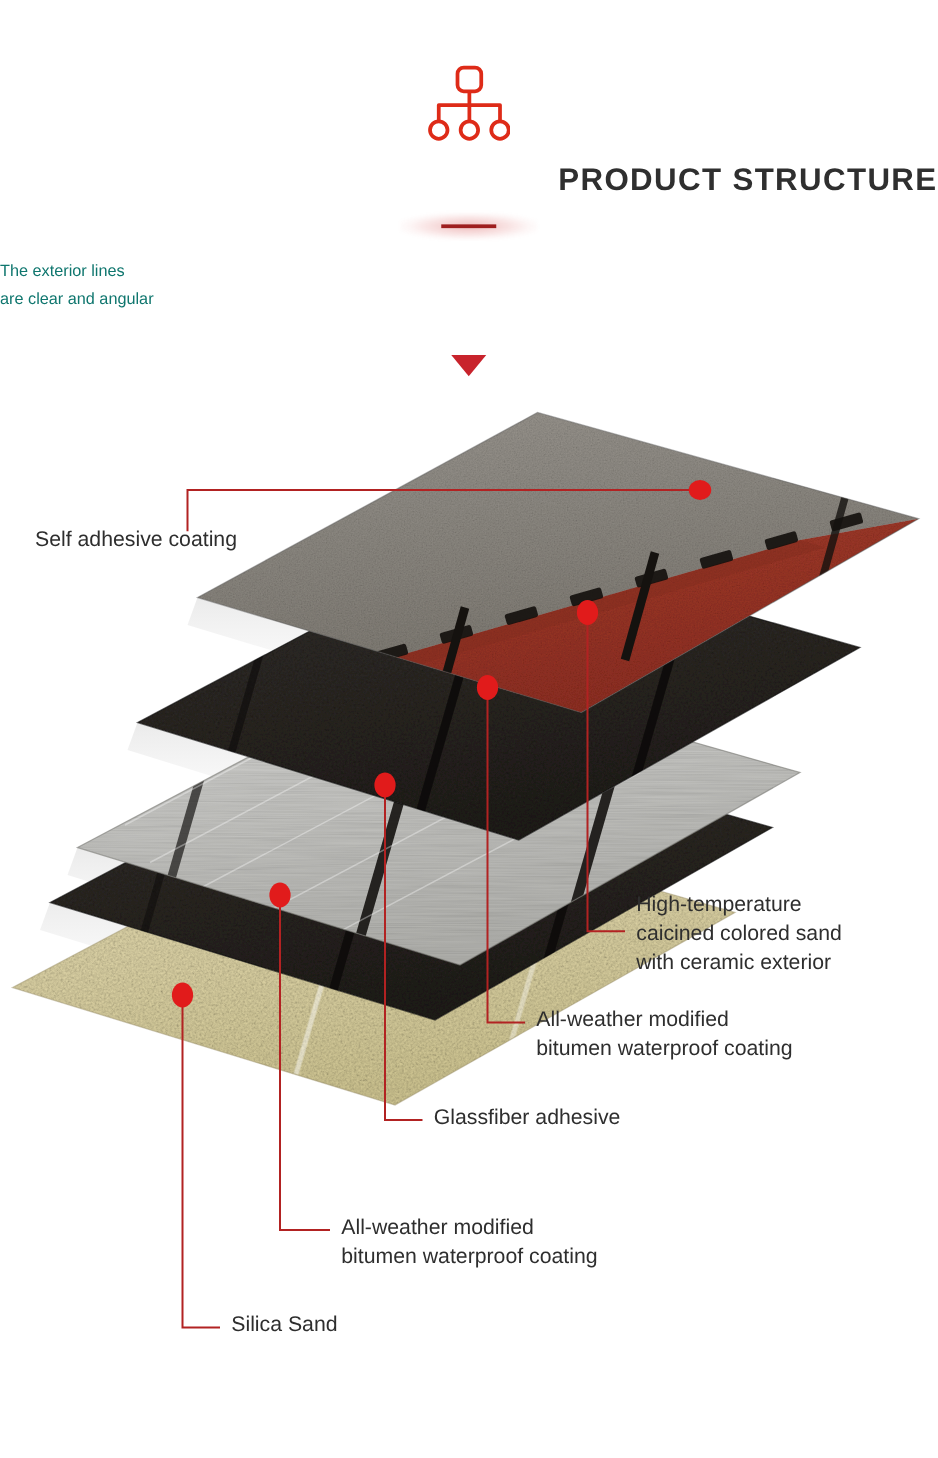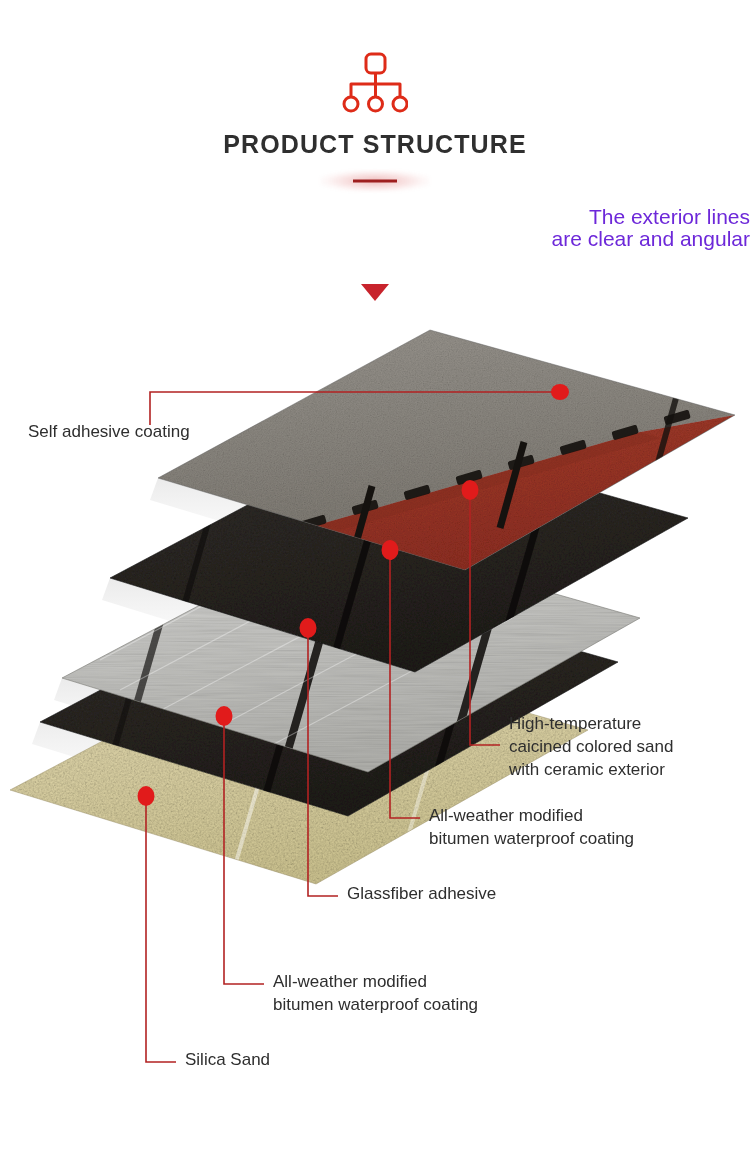--- a/index.html
+++ b/index.html
@@ -20,21 +20,21 @@
   #header { position:absolute; top:0; left:0; width:750px; }
 
   #structure-icon {
     position:absolute; left:50%; top:52px;
     transform:translateX(-50%);
     width:66px; height:62px;
   }
 
   #page-title {
     position:absolute; top:130px; left:0; width:750px;
-    text-align:center;
+    text-align:right;
     font-size:25px;
     font-weight:bold;
     letter-spacing:1.1px;
     color:#2f2f2f;
     font-family:"Liberation Sans", sans-serif;
   }
 
   #title-rule-wrap {
     position:absolute; top:168px; left:50%;
     transform:translateX(-50%);
@@ -53,24 +53,24 @@
   }
   #title-rule {
     position:absolute; left:50%; top:50%;
     transform:translate(-50%,-50%);
     width:44px; height:3px;
     background:#9e1f1f;
   }
 
   #subtitle {
     position:absolute; top:206px; left:0; width:750px;
-    text-align:right;
-    font-size:21px;
+    text-align:left;
+    font-size:13px;
     line-height:22px;
-    color:#6d28d9;
+    color:#0f766e;
     white-space:pre-line;
   }
 
   #down-arrow {
     position:absolute; left:50%; top:284px;
     transform:translateX(-50%);
     width:0; height:0;
     border-left:14px solid transparent;
     border-right:14px solid transparent;
     border-top:17px solid #c8232c;

